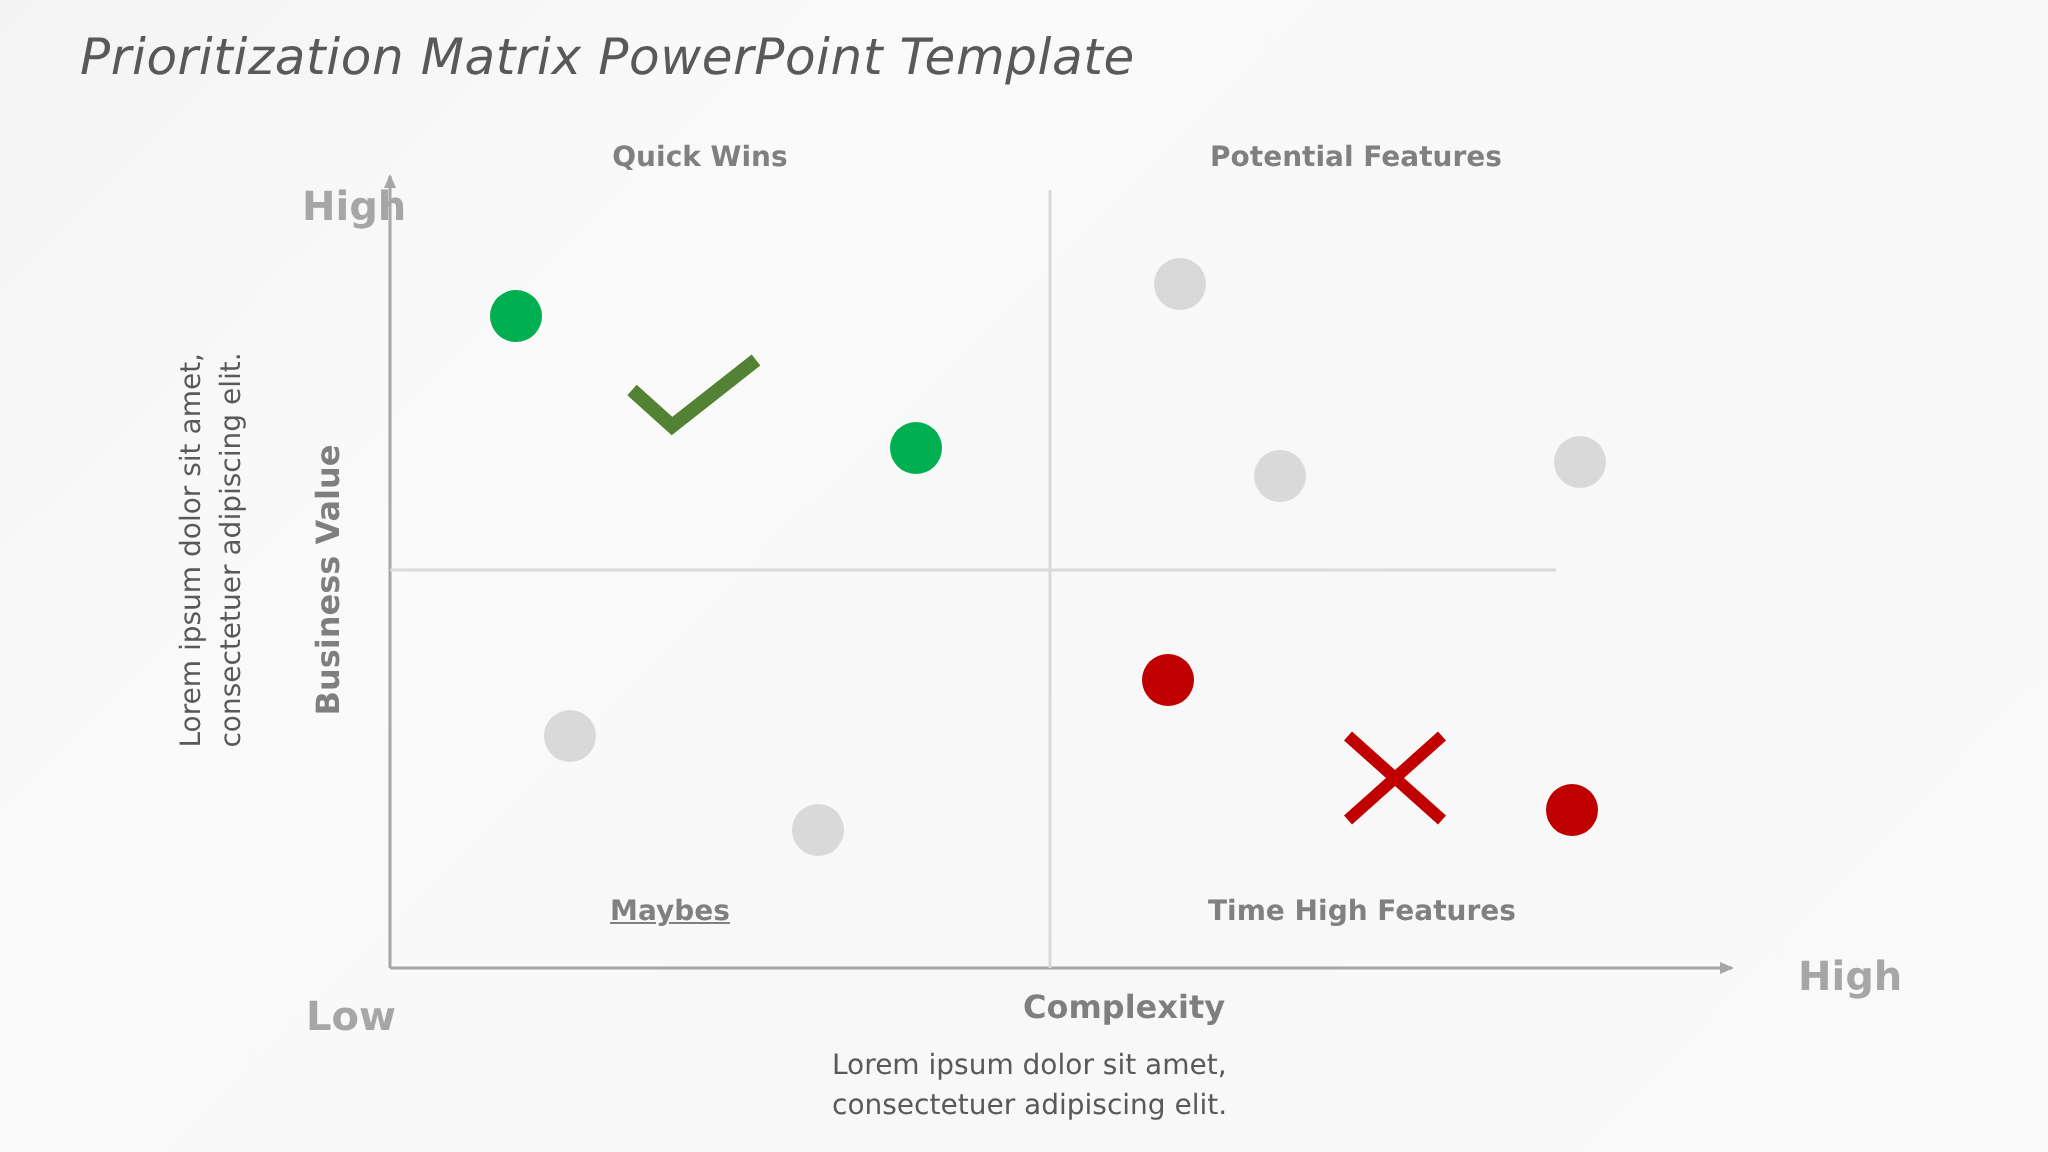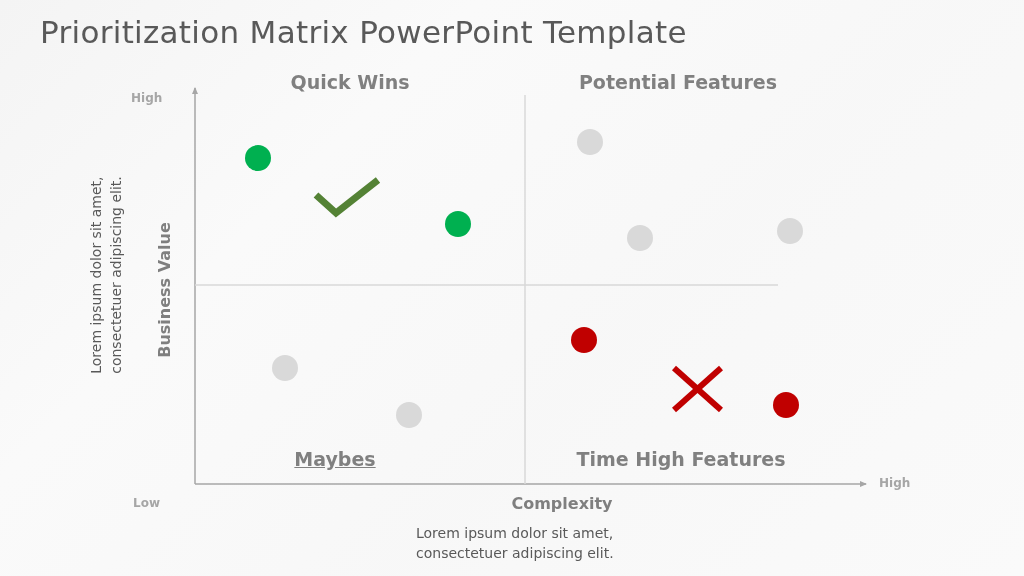--- a/index.html
+++ b/index.html
@@ -8,28 +8,28 @@
       background: #fafafa;
       font-family: "DejaVu Sans", sans-serif;
     }
     .bg-shade {
       position: absolute; inset: 0;
       background:
         linear-gradient(135deg, rgba(240,240,240,0.6) 0%, rgba(255,255,255,0) 30%, rgba(245,245,245,0.5) 60%, rgba(255,255,255,0) 100%);
     }
     .title {
       position: absolute; left: 40px; top: 14px;
-      font-size: 31px; color: #595959; letter-spacing: 0.3px; white-space: nowrap;
+      font-size: 25px; color: #595959; letter-spacing: 0.3px; white-space: nowrap; font-style: italic;
     }
     .quad-label {
-      position: absolute; font-weight: bold; font-size: 19px; color: #808080;
+      position: absolute; font-weight: bold; font-size: 14px; color: #808080;
       white-space: nowrap; transform: translateX(-50%);
     }
     .axis-level {
-      position: absolute; font-weight: bold; font-size: 12px; color: #a6a6a6; white-space: nowrap;
+      position: absolute; font-weight: bold; font-size: 20px; color: #a6a6a6; white-space: nowrap; margin-left: 20px;
     }
     .axis-title {
       position: absolute; font-weight: bold; font-size: 16px; color: #7f7f7f; white-space: nowrap;
     }
     .axis-title.vertical {
       transform-origin: center center; transform: translate(-50%,-50%) rotate(-90deg);
     }
     .axis-title.horizontal { transform: translateX(-50%); }
     .desc {
       position: absolute; font-size: 14px; color: #595959; line-height: 20px; white-space: nowrap;

